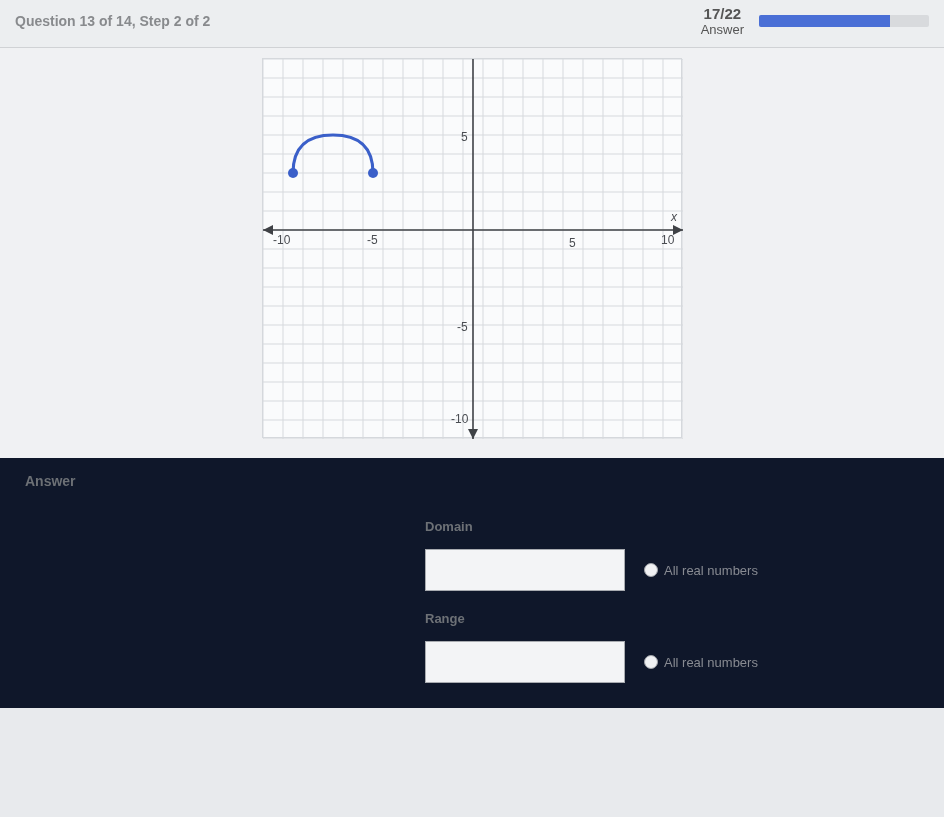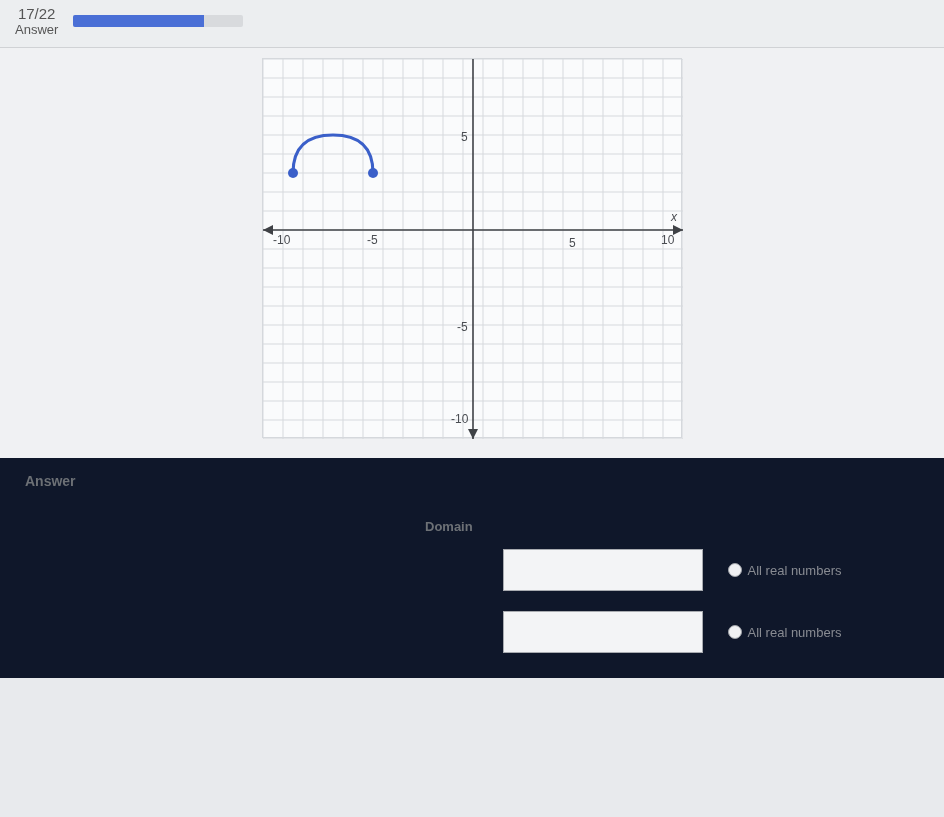--- a/index.html
+++ b/index.html
@@ -23,21 +23,21 @@
     font-weight: bold;
     font-size: 14px;
     flex: 1;
   }
   .score-box {
     text-align: center;
     margin-right: 15px;
     color: #555;
     font-size: 13px;
   }
-  .score-box .num { font-weight: normal; font-size: 15px; }
+  .score-box .num { font-weight: bold; font-size: 15px; }
   .progress-bar {
     width: 170px;
     height: 12px;
     background: #d8dadd;
     border-radius: 2px;
     overflow: hidden;
     position: relative;
   }
   .progress-fill {
     height: 100%;
@@ -78,23 +78,22 @@
   }
   .field-label {
     font-weight: bold;
     color: #6d7176;
     font-size: 13px;
     margin-bottom: 15px;
   }
   .field-row {
     display: flex;
     align-items: center;
-    gap: 25px;
+    gap: 19px;
     margin-bottom: 20px;
-    justify-content: center;
   }
   .text-input {
     width: 200px;
     height: 42px;
     border: 1px solid #a8abb0;
     background: #f3f4f6;
     padding: 5px 8px;
     font-size: 14px;
   }
   .radio-group {
@@ -109,20 +108,21 @@
     height: 14px;
     border: 1.5px solid #9fa2a8;
     border-radius: 50%;
     background: #f0f1f3;
   }
 </style>
 </head>
 <body>
 
 <div class="header">
+  <div class="q-label">Question 13 of 14, Step 2 of 2</div>
   <div class="score-box">
     <div class="num">17/22</div>
     <div>Answer</div>
   </div>
   <div class="progress-bar">
     <div class="progress-fill"></div>
   </div>
 </div>
 
 <div class="graph-area">
@@ -208,20 +208,21 @@
   <div class="form-area">
     <div class="field-label">Domain</div>
     <div class="field-row">
       <input type="text" class="text-input" value="" style="">
       <label class="radio-group">
         <span class="radio-circle"></span>
         <span>All real numbers</span>
       </label>
     </div>
 
+    <div class="field-label">Range</div>
     <div class="field-row">
       <input type="text" class="text-input" value="" style="">
       <label class="radio-group">
         <span class="radio-circle"></span>
         <span>All real numbers</span>
       </label>
     </div>
   </div>
 </div>
 

